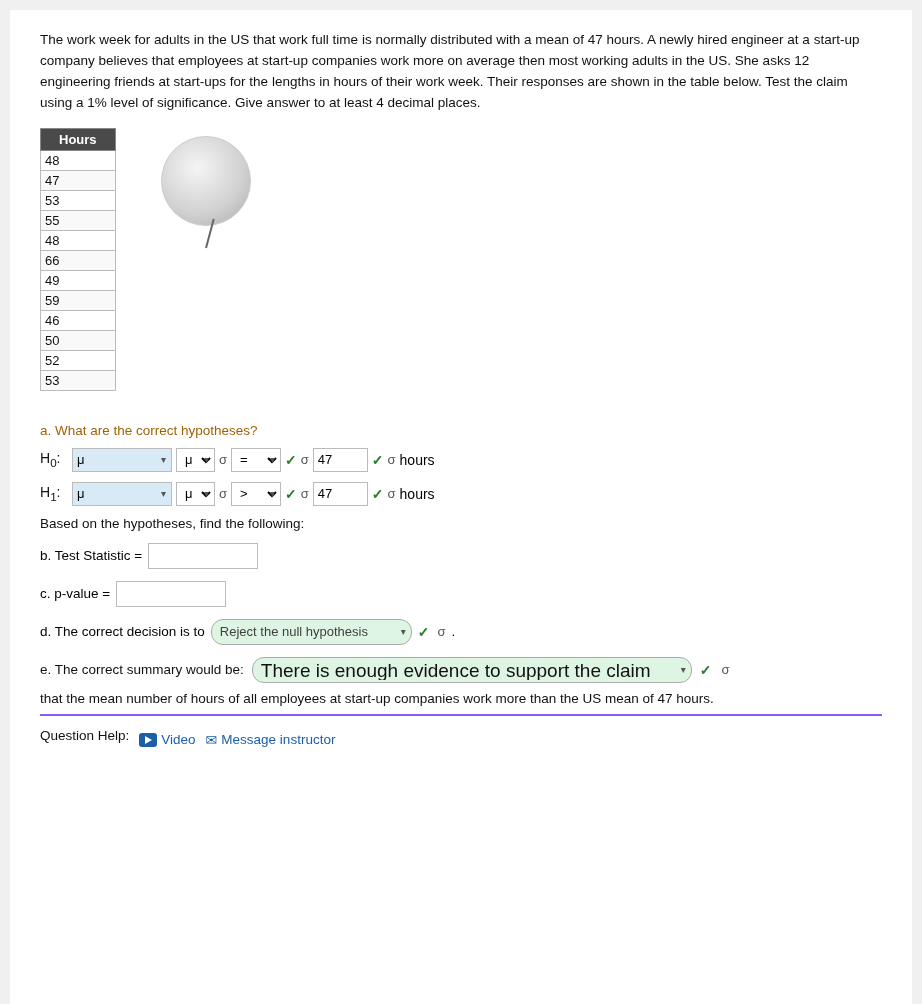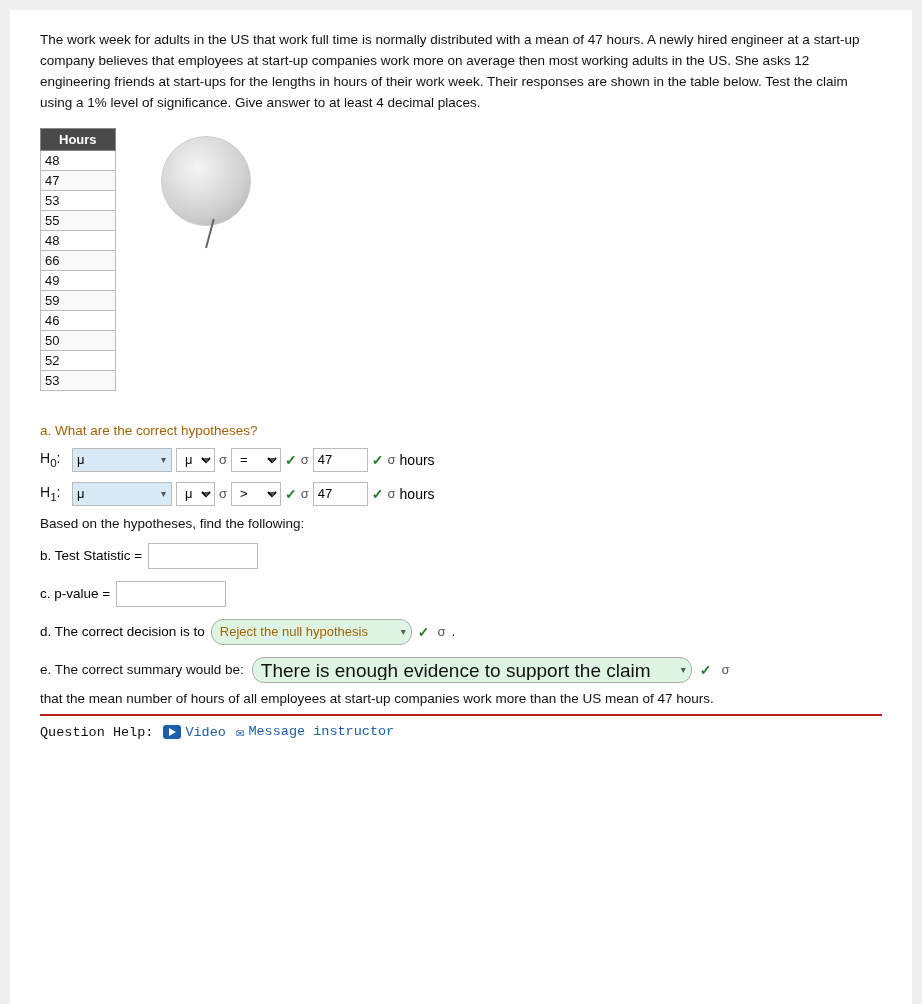--- a/index.html
+++ b/index.html
@@ -119,21 +119,21 @@
       height: 26px;
       width: 110px;
     }
     .decision-select {
       background: #dff5e3;
       border: 1px solid #aaa;
       border-radius: 12px;
       padding: 2px 8px;
       font-size: 13px;
       height: 26px;
-      color: #a16207;
+      color: #404040;
       cursor: pointer;
       -webkit-appearance: none;
       appearance: none;
     }
     .summary-select {
       background: #dff5e3;
       border: 1px solid #aaa;
       border-radius: 12px;
       padding: 2px 8px;
       font-size: 19px;
@@ -157,31 +157,32 @@
       flex-wrap: wrap;
       gap: 8px;
     }
     .question-help {
       display: flex;
       align-items: center;
       gap: 10px;
       font-size: 13.5px;
       color: #111;
       margin-top: 8px;
-      border-top: 2px solid #b91c1c;
+      border-top: 2px solid #8b5cf6;
       padding-top: 8px;
-      font-family: Liberation Mono, monospace;
     }
     .help-btn {
       display: flex;
+      align-items: center;
       gap: 4px;
       color: #1a5fa8;
       font-size: 13.5px;
       cursor: pointer;
       text-decoration: none;
+      margin-top: 8px;
     }
     .video-icon-box {
       width: 18px;
       height: 14px;
       background: #1a5fa8;
       border-radius: 3px;
       display: flex;
       align-items: center;
       justify-content: center;
     }

